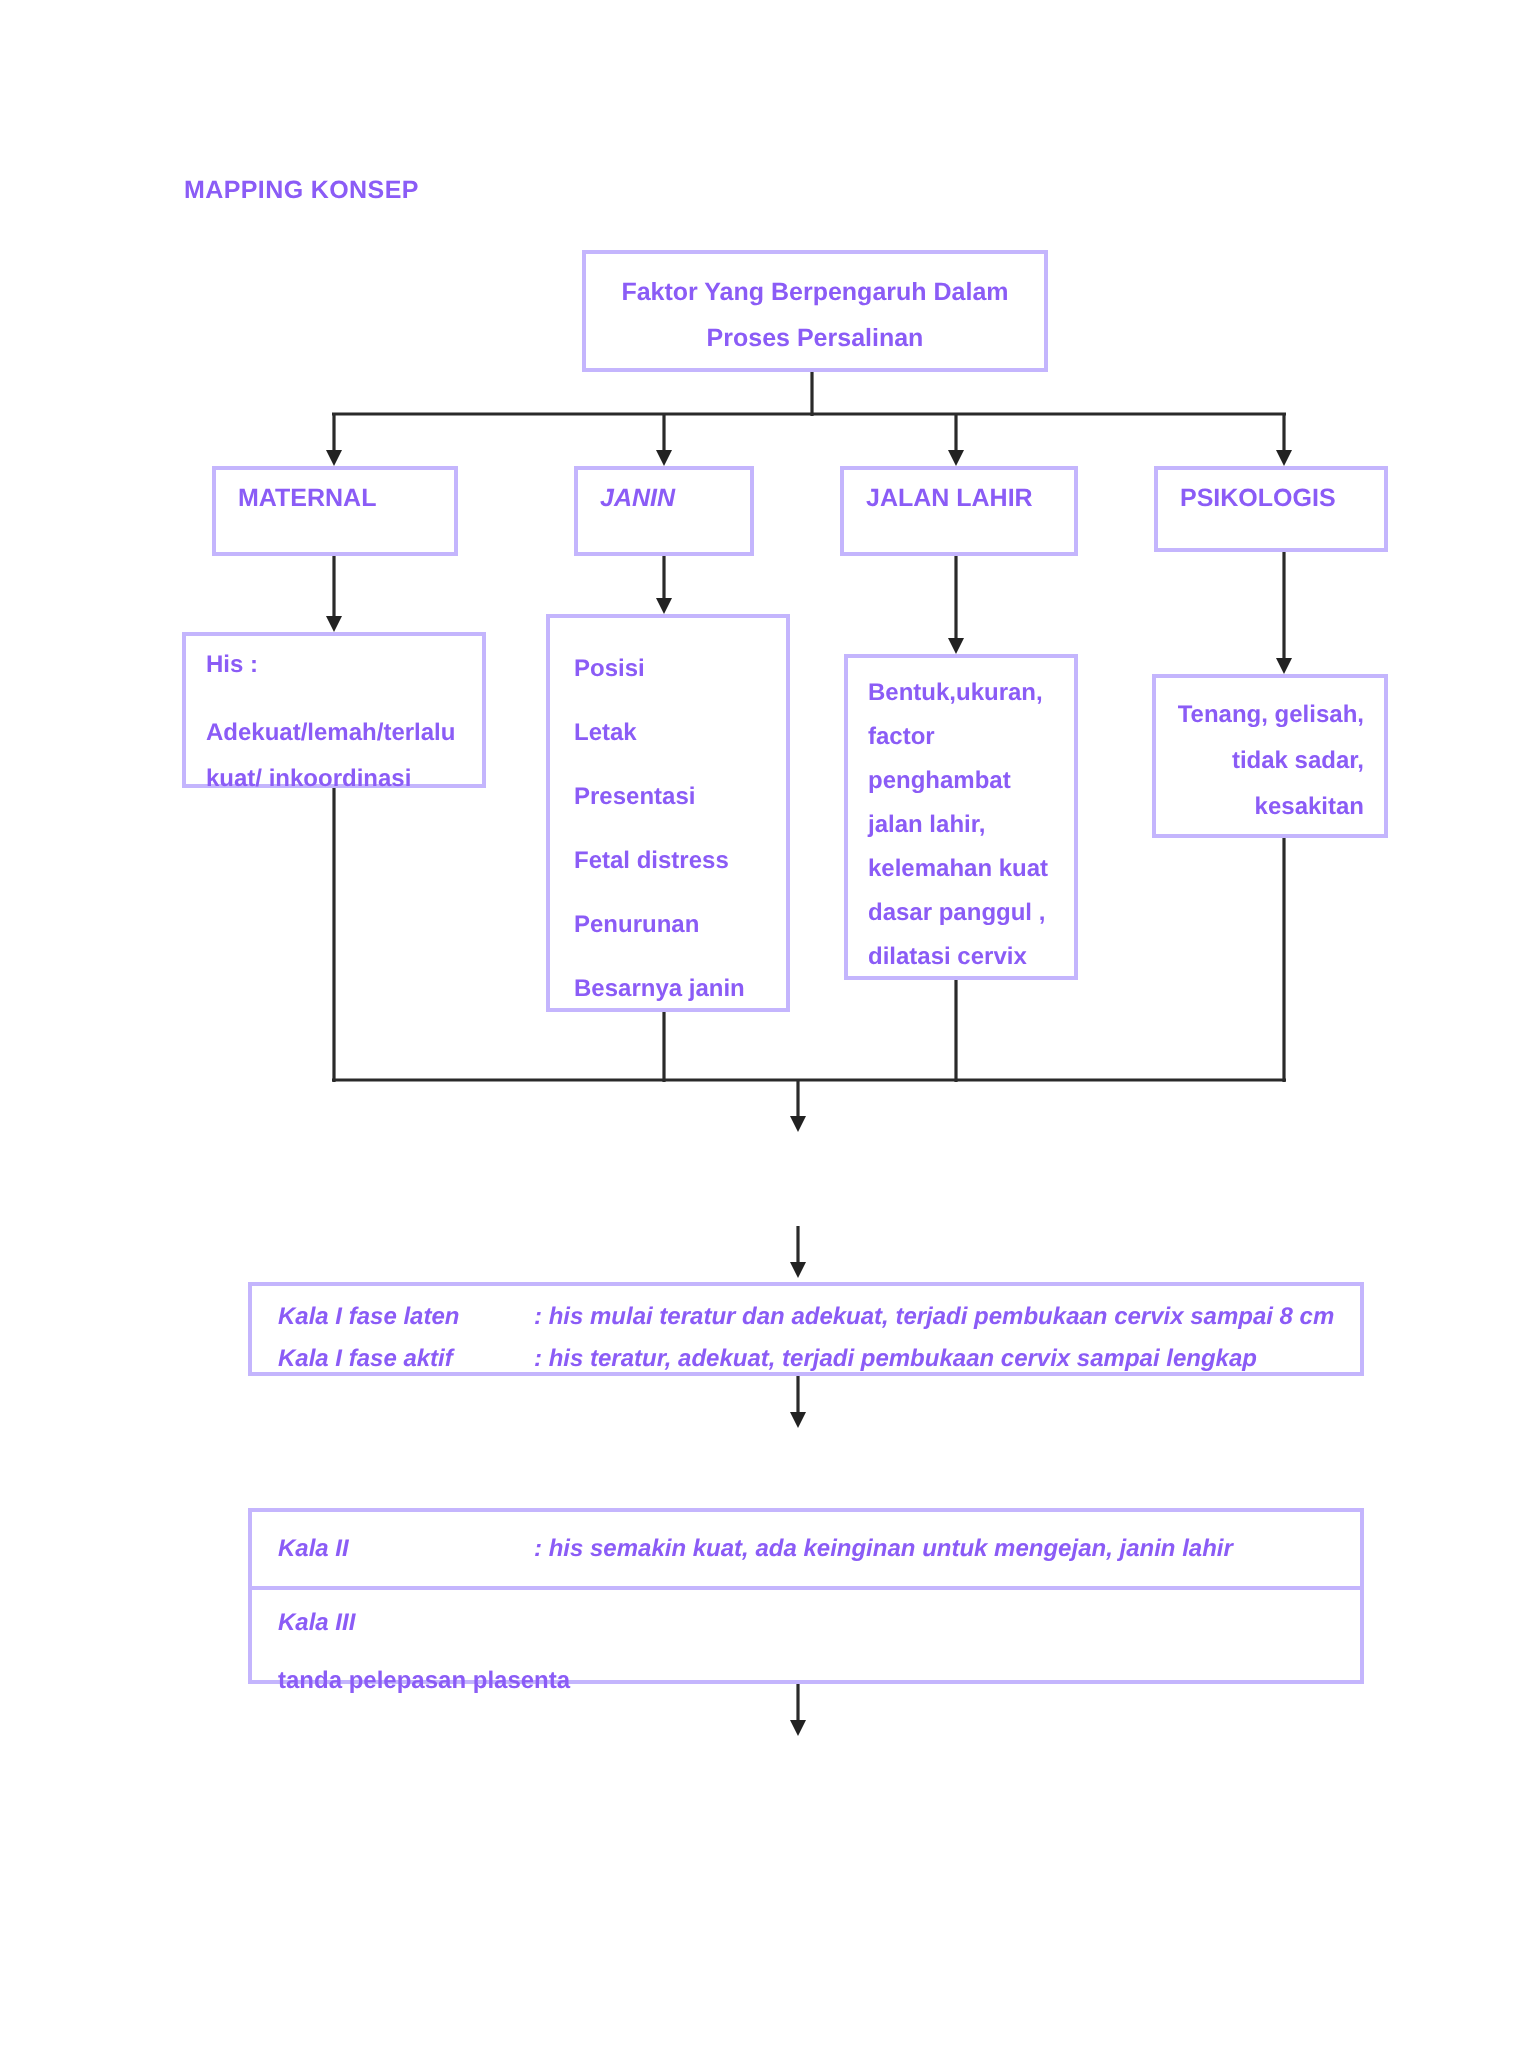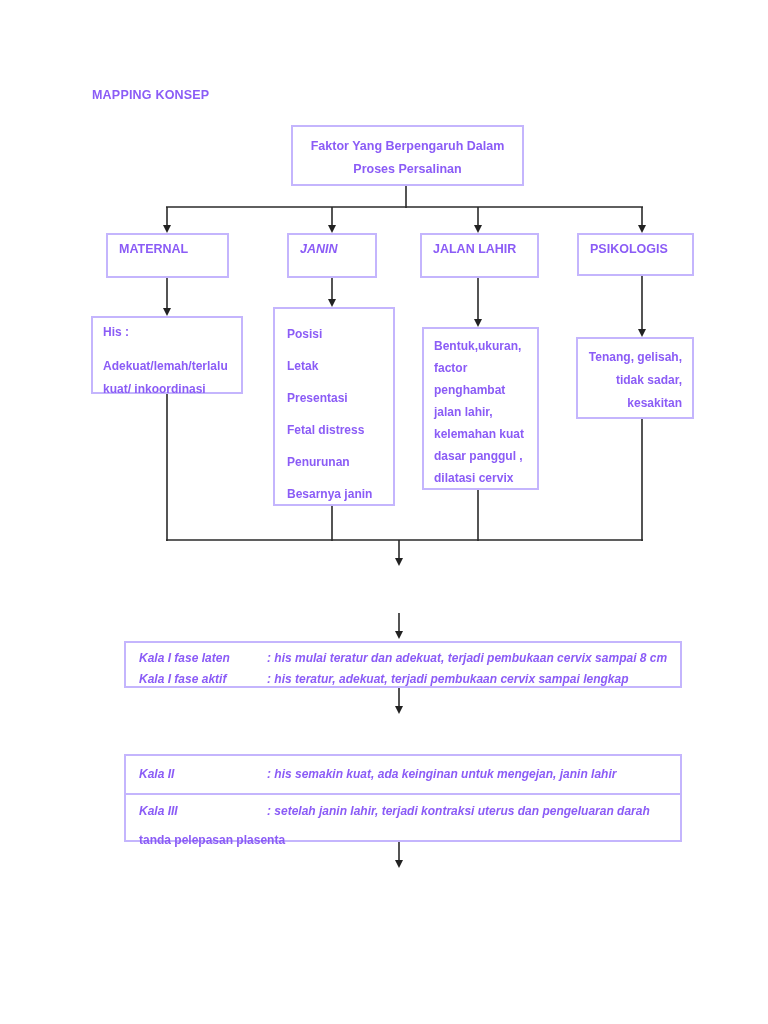--- a/index.html
+++ b/index.html
@@ -153,19 +153,18 @@
   <div id="kala2" class="box kala">
     <div class="kala-row">
       <span class="kala-label">Kala II</span>
       <span class="kala-desc">: his semakin kuat, ada keinginan untuk mengejan, janin lahir</span>
     </div>
   </div>
 
   <div id="kala3" class="box kala">
     <div class="kala-row">
       <span class="kala-label">Kala III</span>
-      <span class="kala-desc">: setelah janin lahir, terjadi kontraksi uterus dan pengeluaran darah</span>
     </div>
     <div class="line2">tanda pelepasan plasenta</div>
   </div>
 
 
 </div>
 
 </body></html>

